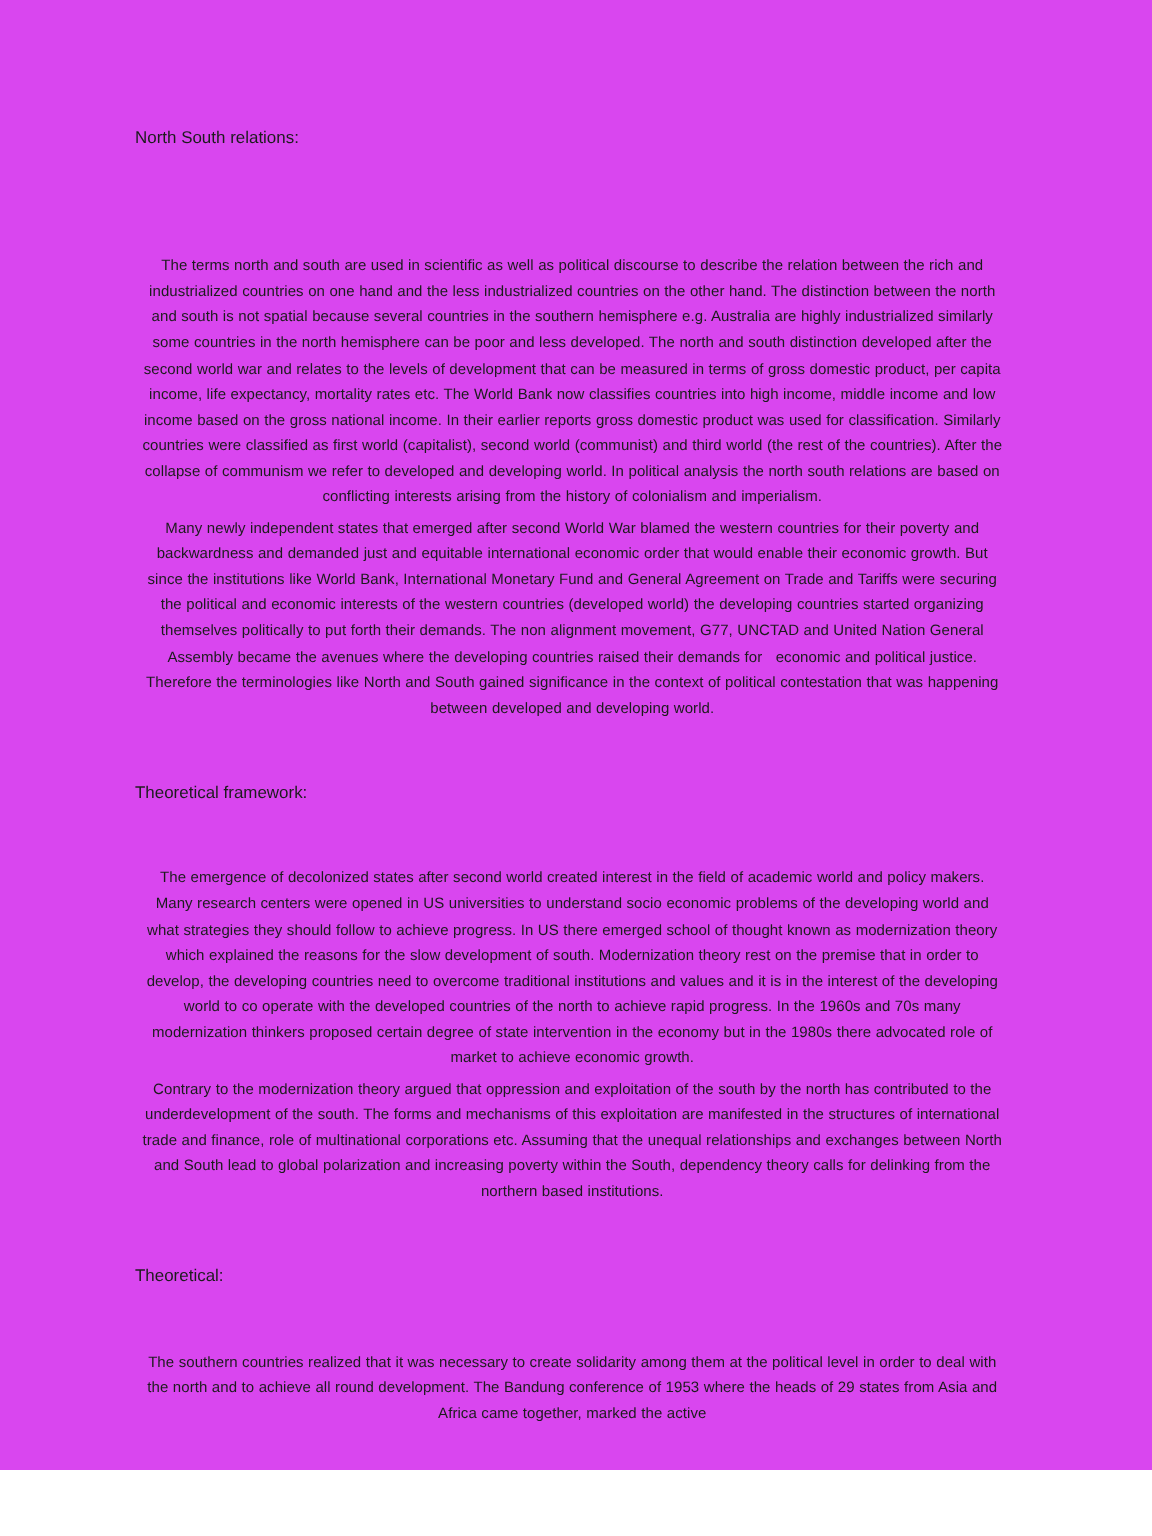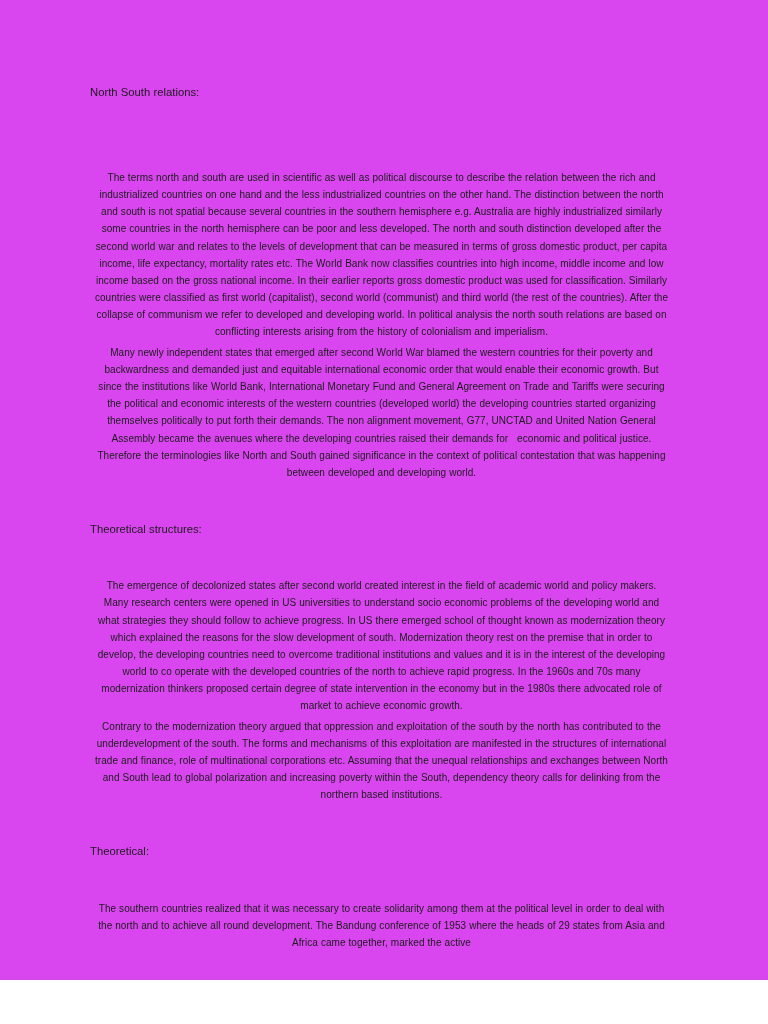--- a/index.html
+++ b/index.html
@@ -56,21 +56,21 @@
 <body>
 
 <div class="page">
   <div class="doc-body" id="doc-body">
       <p class="heading">North South relations:</p>
       <p class="blank">&nbsp;</p>
       <p class="blank">&nbsp;</p>
       <p class="para">The terms north and south are used in scientific as well as political discourse to describe the relation between the rich and industrialized countries on one hand and the less industrialized countries on the other hand. The distinction between the north and south is not spatial because several countries in the southern hemisphere e.g. Australia are highly industrialized similarly some countries in the north hemisphere can be poor and less developed. The north and south distinction developed after the second world war and relates to the levels of development that can be measured in terms of gross domestic product, per capita income, life expectancy, mortality rates etc. The World Bank now classifies countries into high income, middle income and low income based on the gross national income. In their earlier reports gross domestic product was used for classification. Similarly countries were classified as first world (capitalist), second world (communist) and third world (the rest of the countries). After the collapse of communism we refer to developed and developing world. In political analysis the north south relations are based on conflicting interests arising from the history of colonialism and imperialism.</p>
       <p class="para">Many newly independent states that emerged after second World War blamed the western countries for their poverty and backwardness and demanded just and equitable international economic order that would enable their economic growth. But since the institutions like World Bank, International Monetary Fund and General Agreement on Trade and Tariffs were securing the political and economic interests of the western countries (developed world) the developing countries started organizing themselves politically to put forth their demands. The non alignment movement, G77, UNCTAD and United Nation General Assembly became the avenues where the developing countries raised their demands for   economic and political justice. Therefore the terminologies like North and South gained significance in the context of political contestation that was happening between developed and developing world.</p>
       <p class="blank">&nbsp;</p>
-      <p class="heading">Theoretical structures:</p>
+      <p class="heading">Theoretical framework:</p>
       <p class="blank">&nbsp;</p>
       <p class="para">The emergence of decolonized states after second world created interest in the field of academic world and policy makers. Many research centers were opened in US universities to understand socio economic problems of the developing world and what strategies they should follow to achieve progress. In US there emerged school of thought known as modernization theory which explained the reasons for the slow development of south. Modernization theory rest on the premise that in order to develop, the developing countries need to overcome traditional institutions and values and it is in the interest of the developing world to co operate with the developed countries of the north to achieve rapid progress. In the 1960s and 70s many modernization thinkers proposed certain degree of state intervention in the economy but in the 1980s there advocated role of market to achieve economic growth.</p>
       <p class="para">Contrary to the modernization theory argued that oppression and exploitation of the south by the north has contributed to the underdevelopment of the south. The forms and mechanisms of this exploitation are manifested in the structures of international trade and finance, role of multinational corporations etc. Assuming that the unequal relationships and exchanges between North and South lead to global polarization and increasing poverty within the South, dependency theory calls for delinking from the northern based institutions.</p>
       <p class="blank">&nbsp;</p>
       <p class="heading">Theoretical:</p>
       <p class="blank">&nbsp;</p>
       <p class="para">The southern countries realized that it was necessary to create solidarity among them at the political level in order to deal with the north and to achieve all round development. The Bandung conference of 1953 where the heads of 29 states from Asia and Africa came together, marked the active</p>
     </div>
 </div>
 

